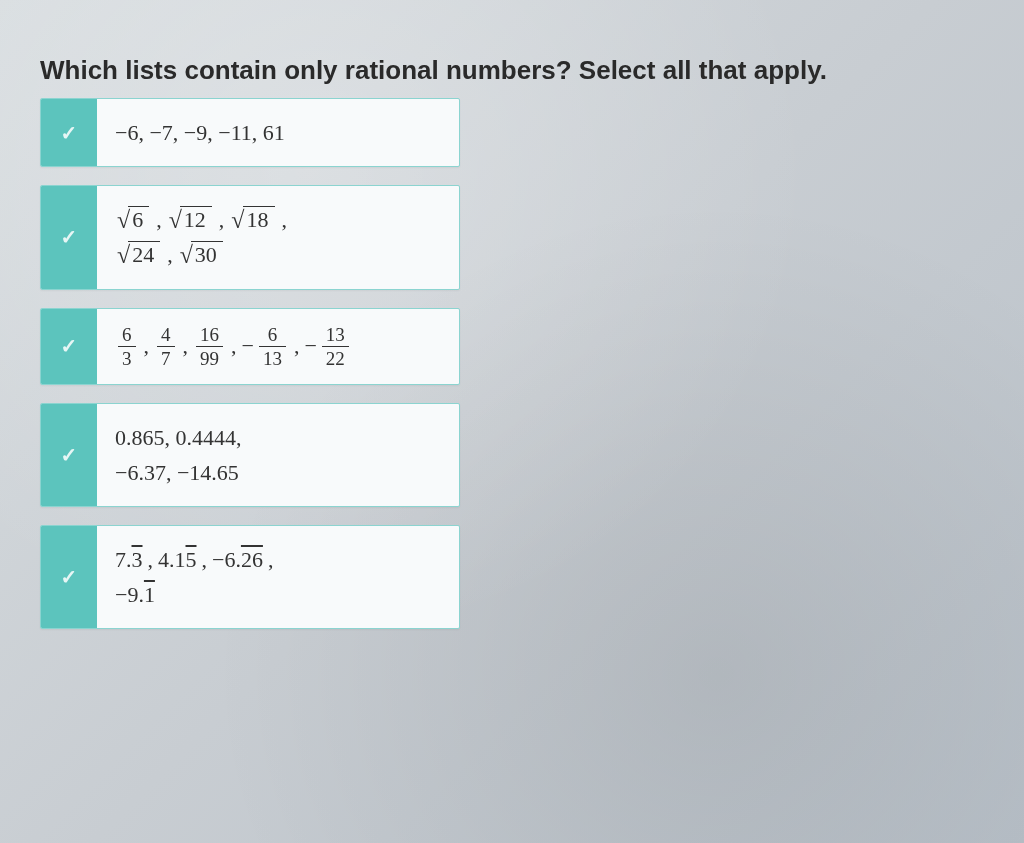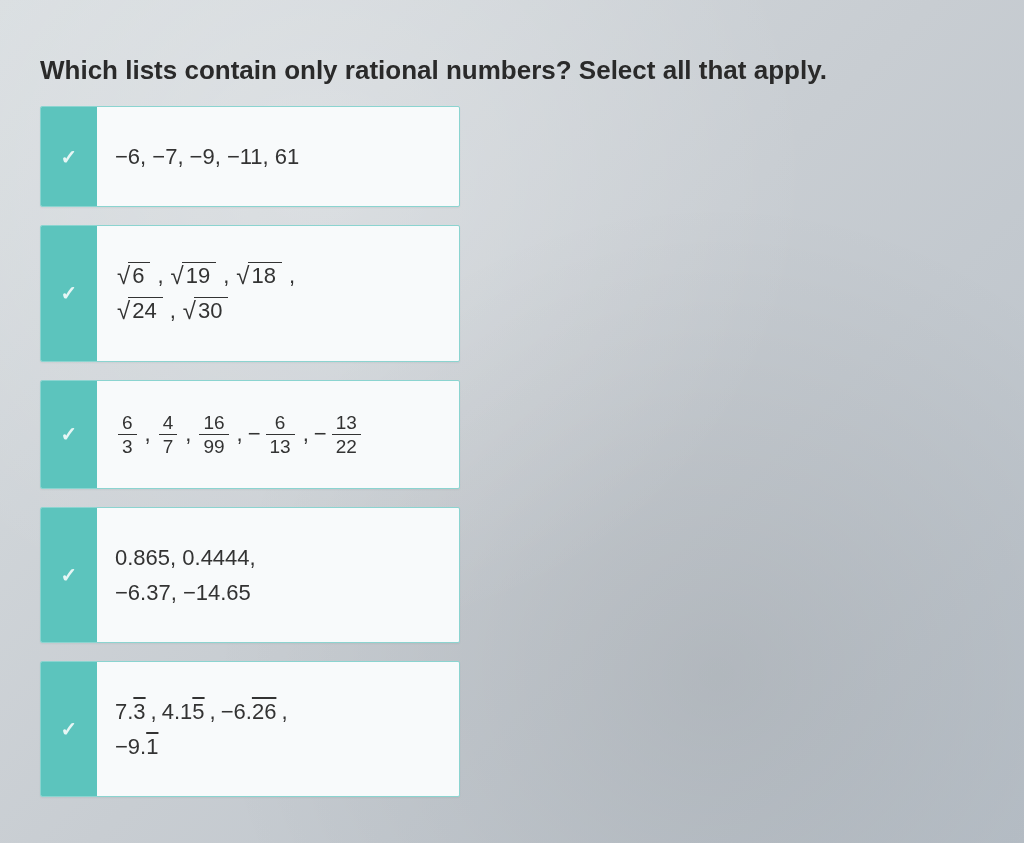--- a/index.html
+++ b/index.html
@@ -21,21 +21,21 @@
       position: absolute;
       top: 0; left: 0; right: 0; bottom: 0;
       background: radial-gradient(ellipse at 30% 20%, rgba(255,255,255,0.25) 0%, transparent 50%),
                   radial-gradient(ellipse at 70% 80%, rgba(0,0,0,0.08) 0%, transparent 50%);
       pointer-events: none;
     }
     .question {
       font-size: 26px;
       font-weight: 600;
       color: #2a2a2a;
-      margin-bottom: 20px;
+      margin-bottom: 12px;
       position: relative;
     }
     .options {
       display: flex;
       flex-direction: column;
       gap: 18px;
       position: relative;
     }
     .option {
       display: flex;
@@ -54,28 +54,28 @@
       align-items: center;
       justify-content: center;
       flex-shrink: 0;
     }
     .checkmark {
       color: rgba(255,255,255,0.85);
       font-size: 20px;
       font-weight: bold;
     }
     .content-area {
-      padding: 32px 18px;
+      padding: 16px 18px;
       display: flex;
       flex-direction: column;
       justify-content: center;
       font-size: 22px;
       color: #333;
       line-height: 1.6;
-      font-family: Liberation Sans, sans-serif;
+      font-family: Liberation Serif, serif;
       font-weight: 500;
     }
     .content-line {
       display: flex;
       align-items: center;
       flex-wrap: wrap;
       gap: 2px;
     }
     .sqrt {
       display: inline-flex;
@@ -152,21 +152,21 @@
     </div>
     <div class="content-area">
       <div class="content-line">
         <span class="sqrt">
             <span class="sqrt-sign">√</span>
             <span class="sqrt-arg">6</span>
           </span>
           <span class="sep">,</span>
         <span class="sqrt">
             <span class="sqrt-sign">√</span>
-            <span class="sqrt-arg">19</span>
+            <span class="sqrt-arg">12</span>
           </span>
           <span class="sep">,</span>
         <span class="sqrt">
             <span class="sqrt-sign">√</span>
             <span class="sqrt-arg">18</span>
           </span>
           <span class="sep">,</span>
       </div>
       <div class="content-line">
         <span class="sqrt">

